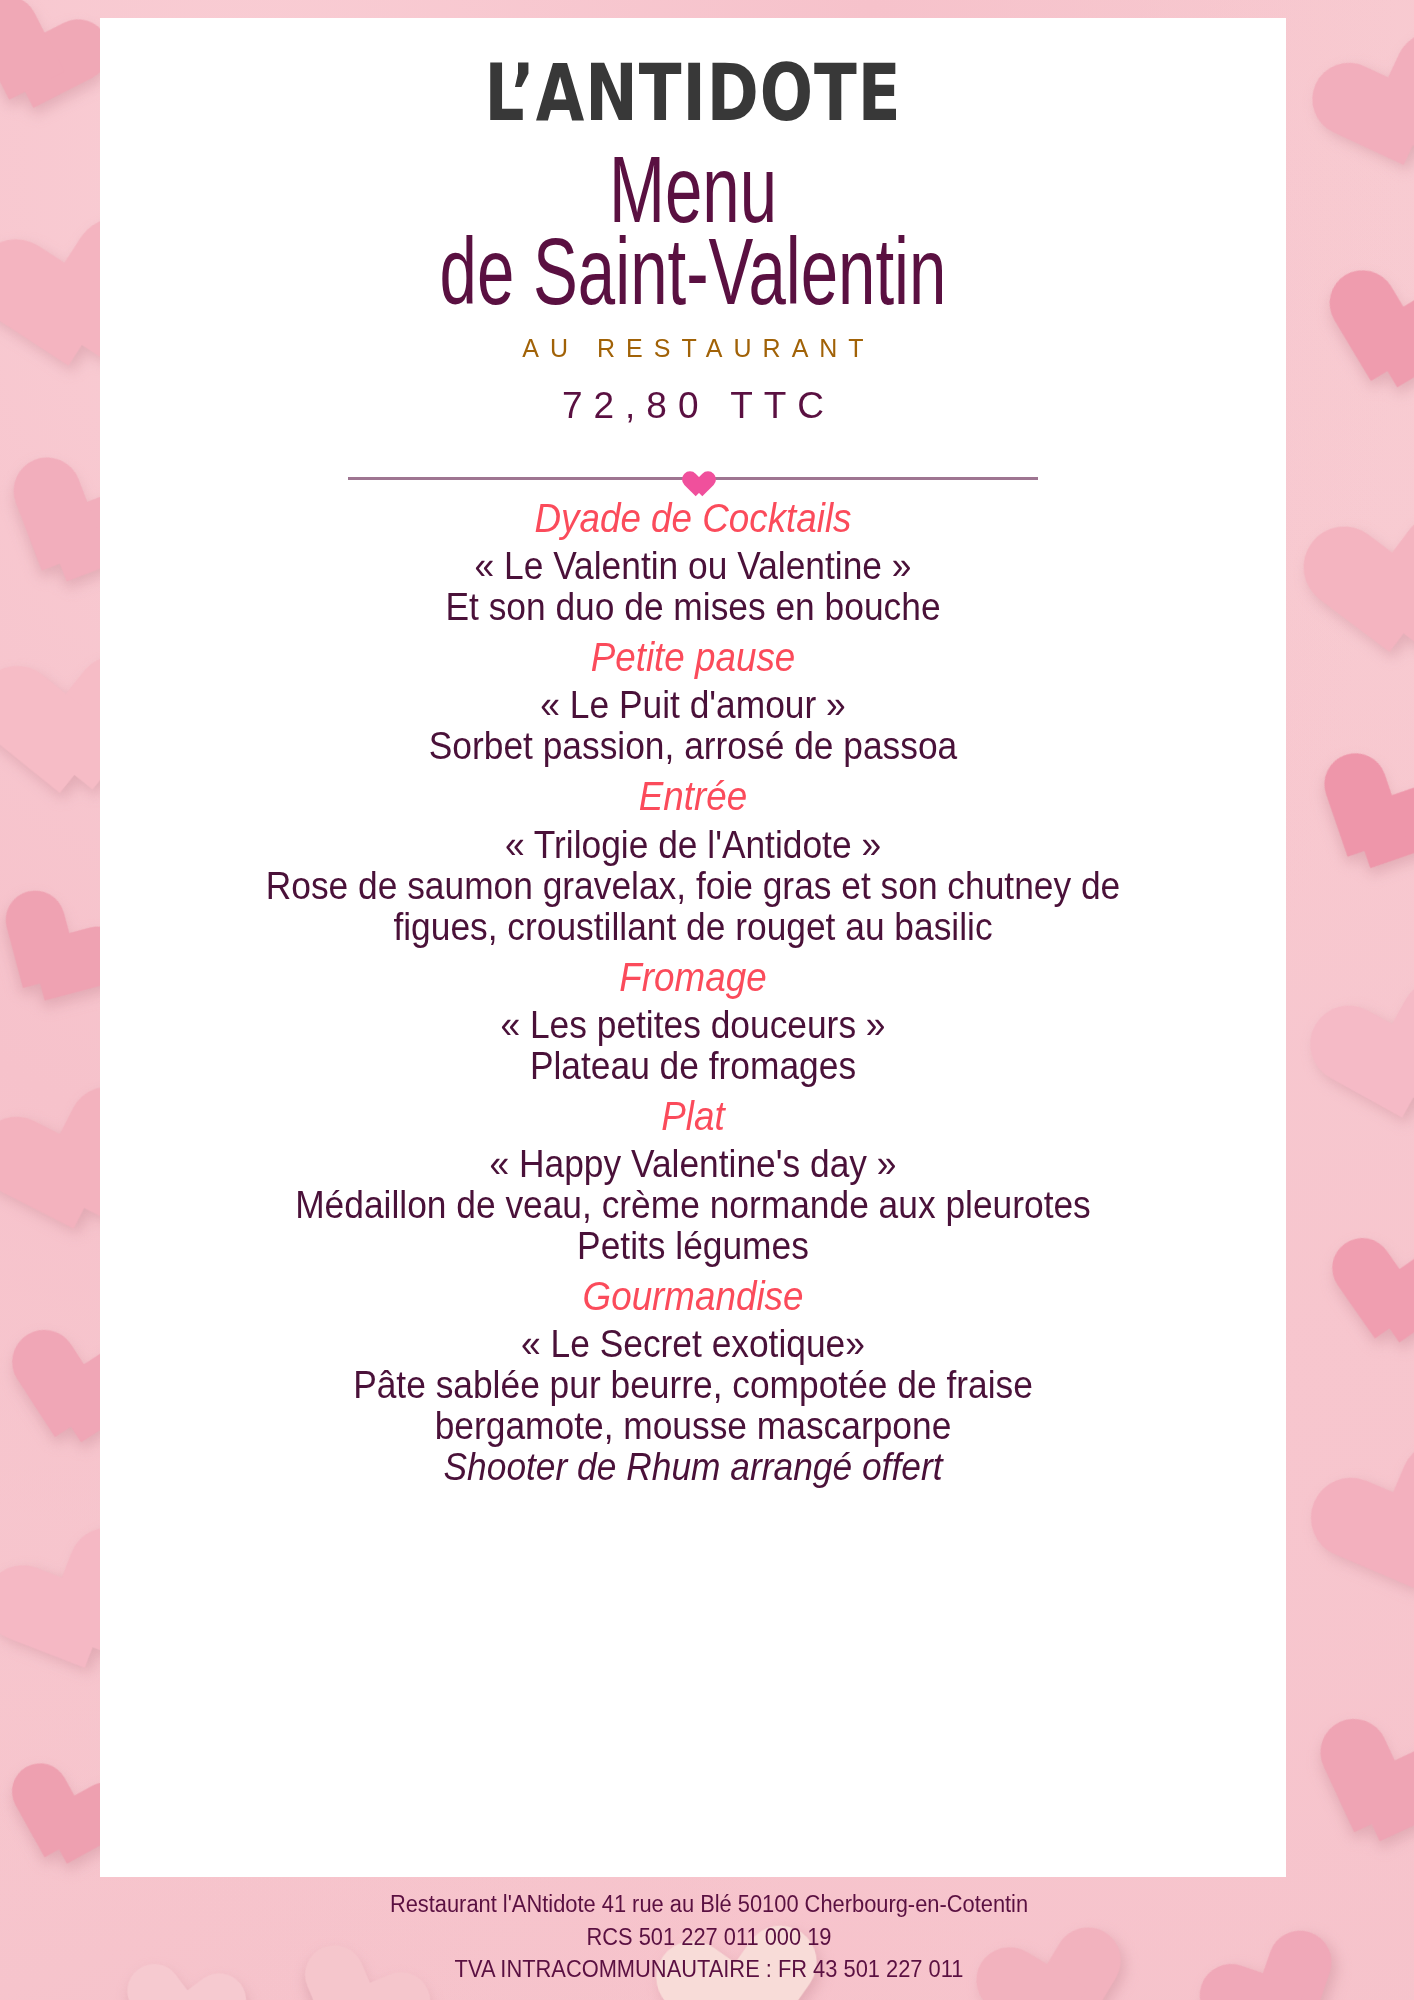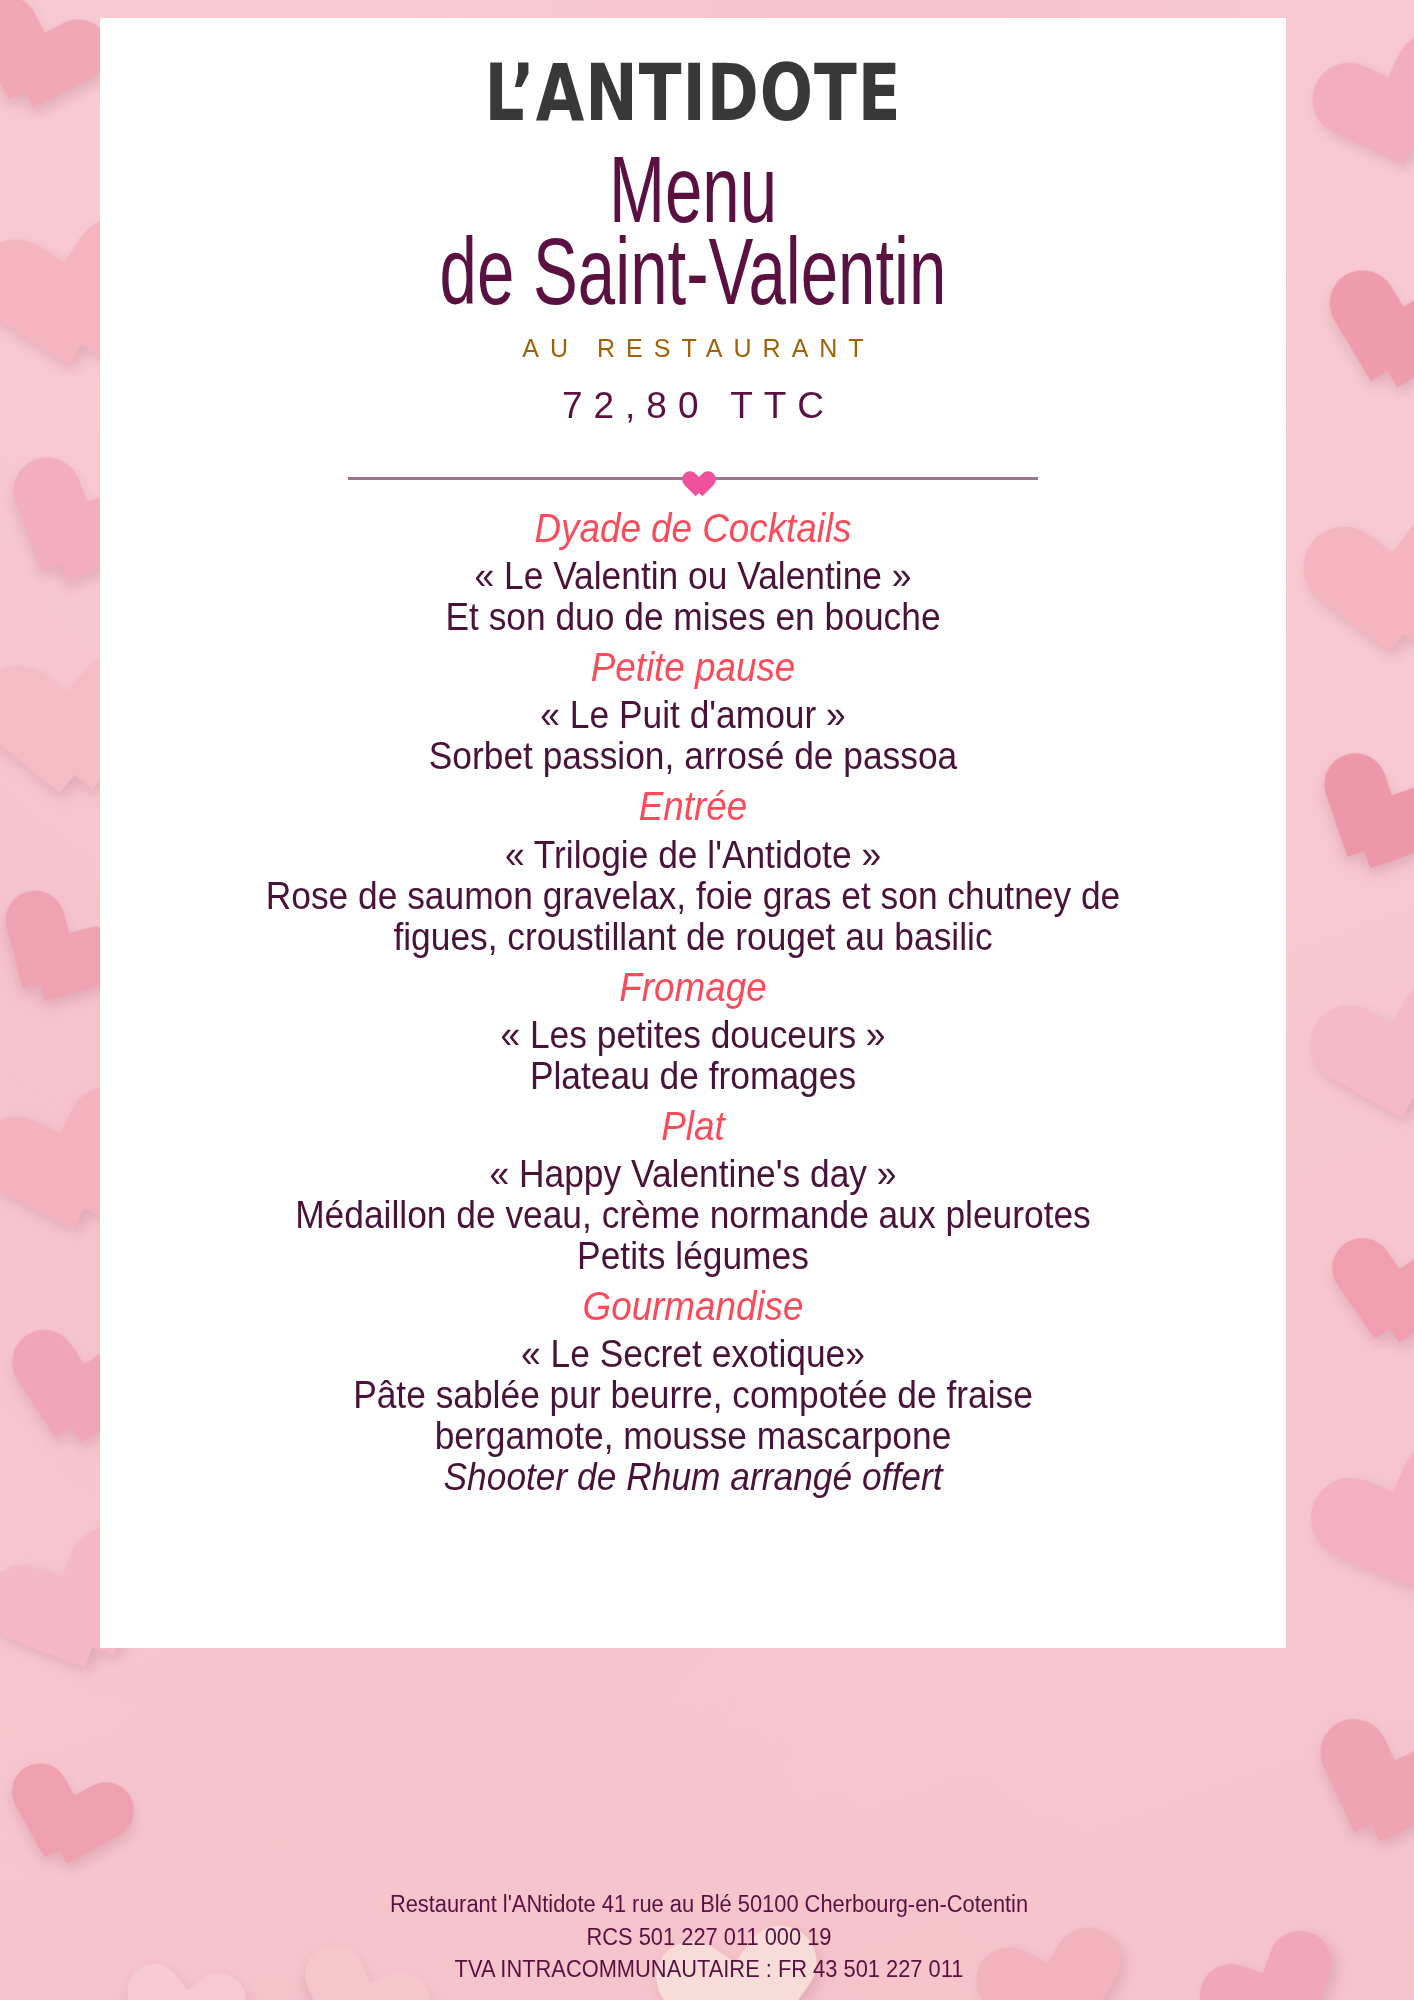--- a/index.html
+++ b/index.html
@@ -34,21 +34,21 @@
     border-radius:calc(var(--s) * .30) calc(var(--s) * .30) 0 0;
     top:0;
   }
   .bg-heart::before { left:calc(var(--s) * .44); transform:rotate(45deg);  transform-origin:0 100%; }
   .bg-heart::after  { left:calc(var(--s) * .44); transform:rotate(-45deg); transform-origin:100% 100%; }
 
   
   #card {
     position:absolute;
     left:100px; top:18px;
-    width:1186px; height:1630px;
+    width:1186px; height:1859px;
     background:#ffffff;
     padding:34px 18px 12px 18px;
     text-align:center;
   }
 
   
   .brand {
     font-family:"DejaVu Sans", sans-serif;
     font-weight:700;
     font-size:66px;
@@ -118,21 +118,21 @@
     content:""; position:absolute;
     width:16px; height:24px;
     background:#F0509C;
     border-radius:8px 8px 0 0;
     top:0;
   }
   .divider-heart::before { left:12px; transform:rotate(45deg);  transform-origin:0 100%; }
   .divider-heart::after  { left:12px; transform:rotate(-45deg); transform-origin:100% 100%; }
 
   
-  .courses { margin-top:14px;text-align:center; }
+  .courses { margin-top:4px;text-align:center; }
 
   .course { margin-bottom:4px; }
 
   .course-title {
     font-family:"Liberation Sans", sans-serif;
     font-style:italic;
     font-size:40px;
     color:#FB4B5B;
     line-height:1.28;
     transform:scaleX(.92);

